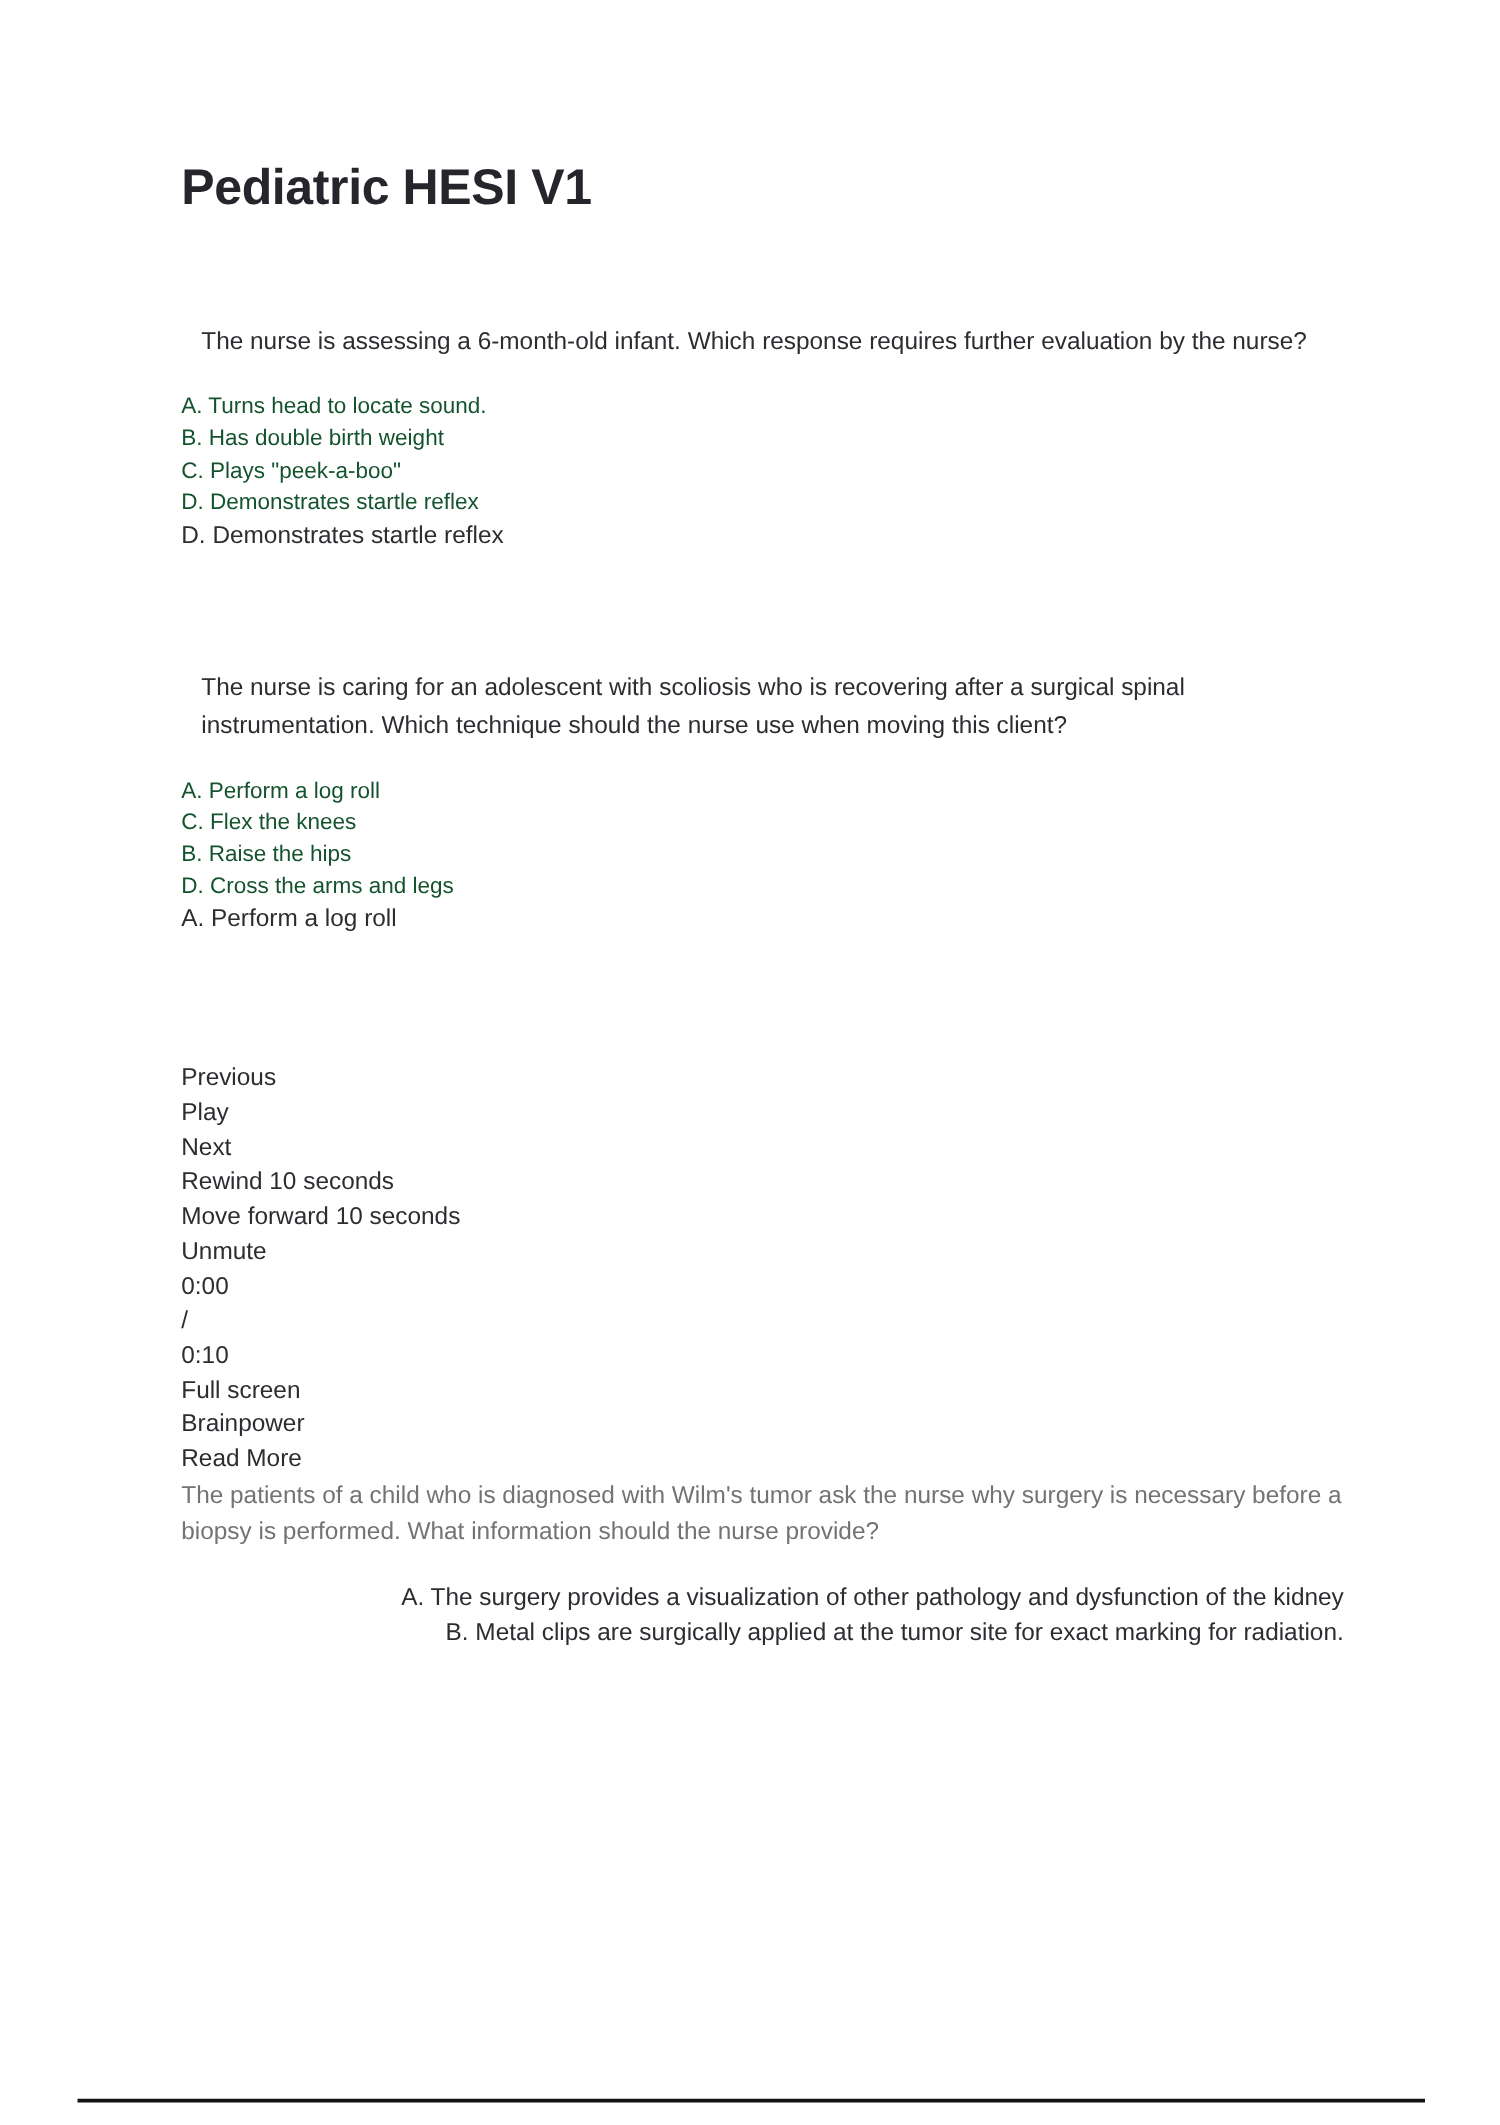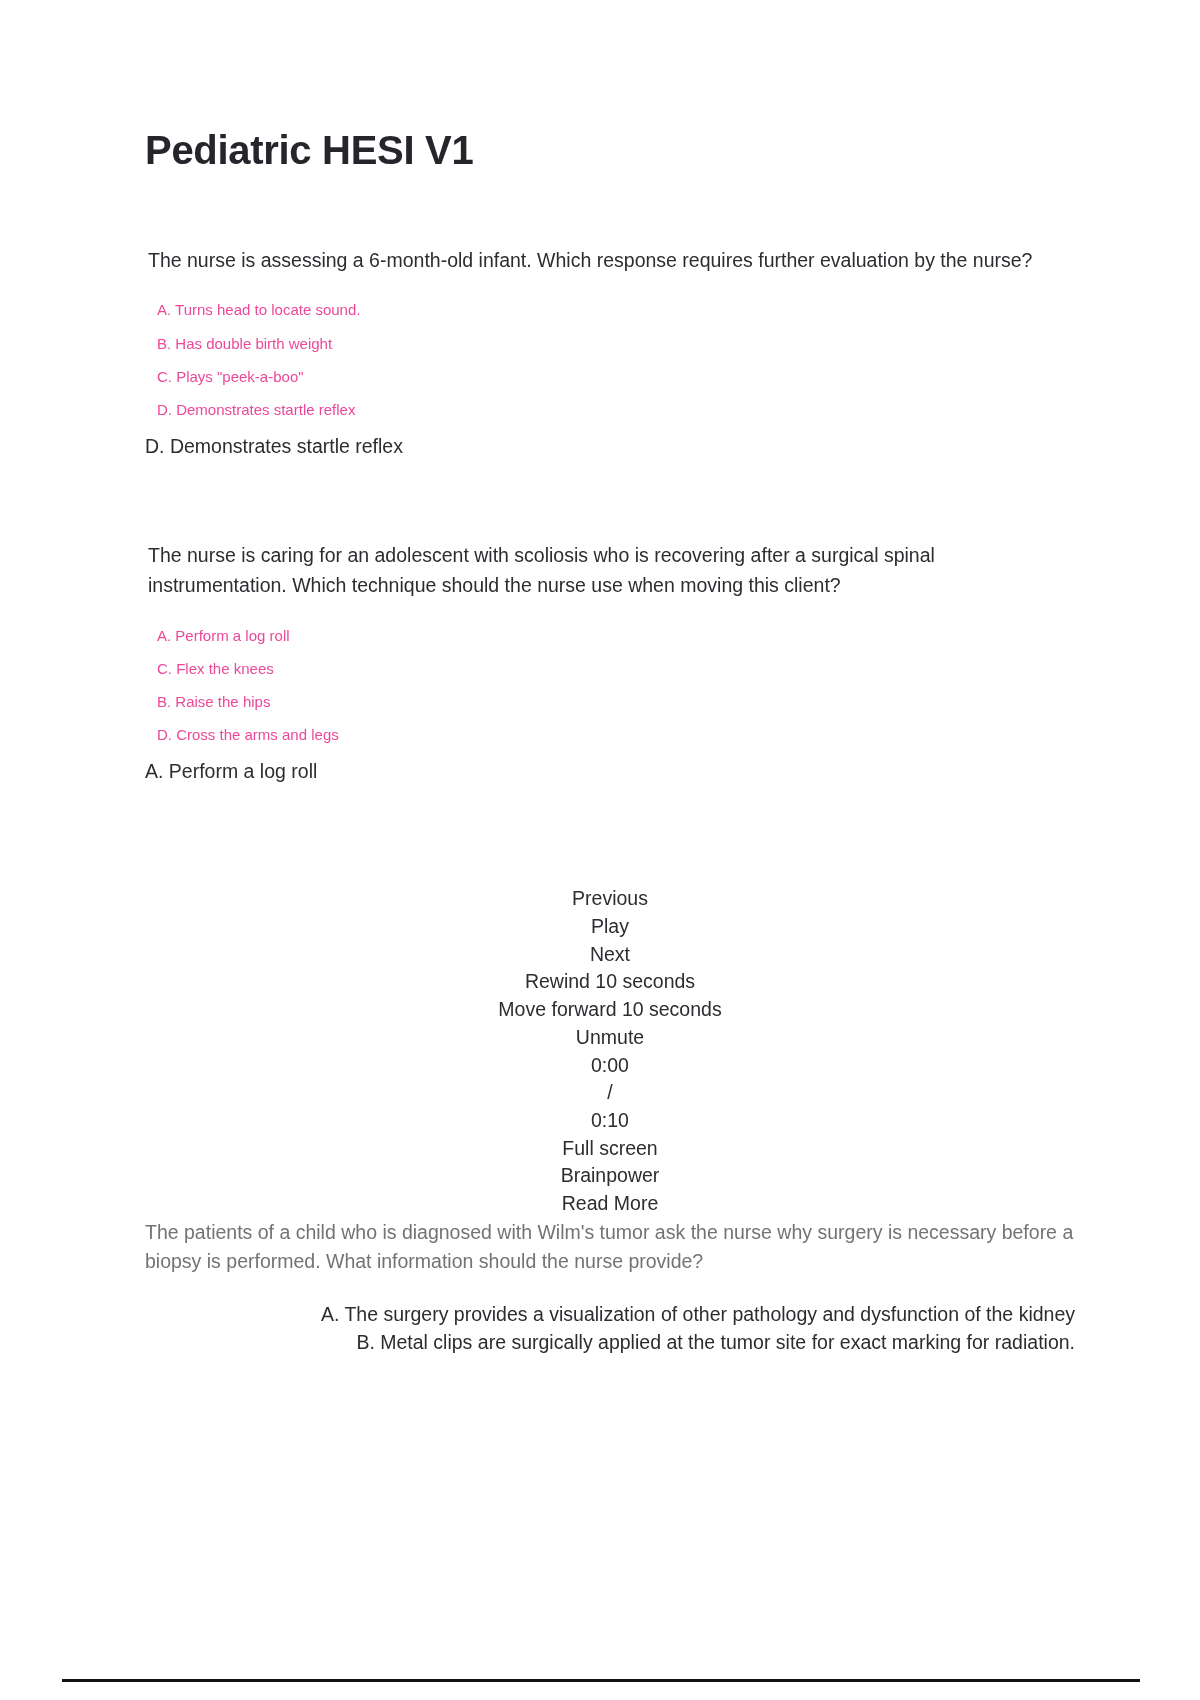--- a/index.html
+++ b/index.html
@@ -41,31 +41,31 @@
   .spacer-title {
     height: 70px;
   }
   .qblock {
     margin: 0;
   }
   .qstem {
     font-size: 19.5px;
     line-height: 1.52;
     color: #2b2d31;
-    margin: 3px;
+    margin: 16px;
     max-width: 930px;
   }
   .options {
     margin-top: 24px;
   }
   .option {
-    font-size: 15px;
+    font-size: 18px;
     line-height: 1.42;
-    color: #ec4899;
-    margin: 12px;
+    color: #14532d;
+    margin: 0;
     white-space: nowrap;
   }
   .answer-echo {
     font-size: 19.5px;
     line-height: 1.42;
     color: #2b2d31;
     margin: 0;
     white-space: nowrap;
   }
   .gap-between-questions {
@@ -76,21 +76,20 @@
   }
   .player-list {
     margin: 0;
   }
   .player-item {
     font-size: 19.5px;
     line-height: 1.42;
     color: #2b2d31;
     margin: 0;
     white-space: nowrap;
-    text-align: center;
   }
   .q3-stem {
     font-size: 19.5px;
     line-height: 1.52;
     color: #737373;
     margin: 0;
     max-width: 930px;
   }
   .q3-options {
     margin-top: 24px;

